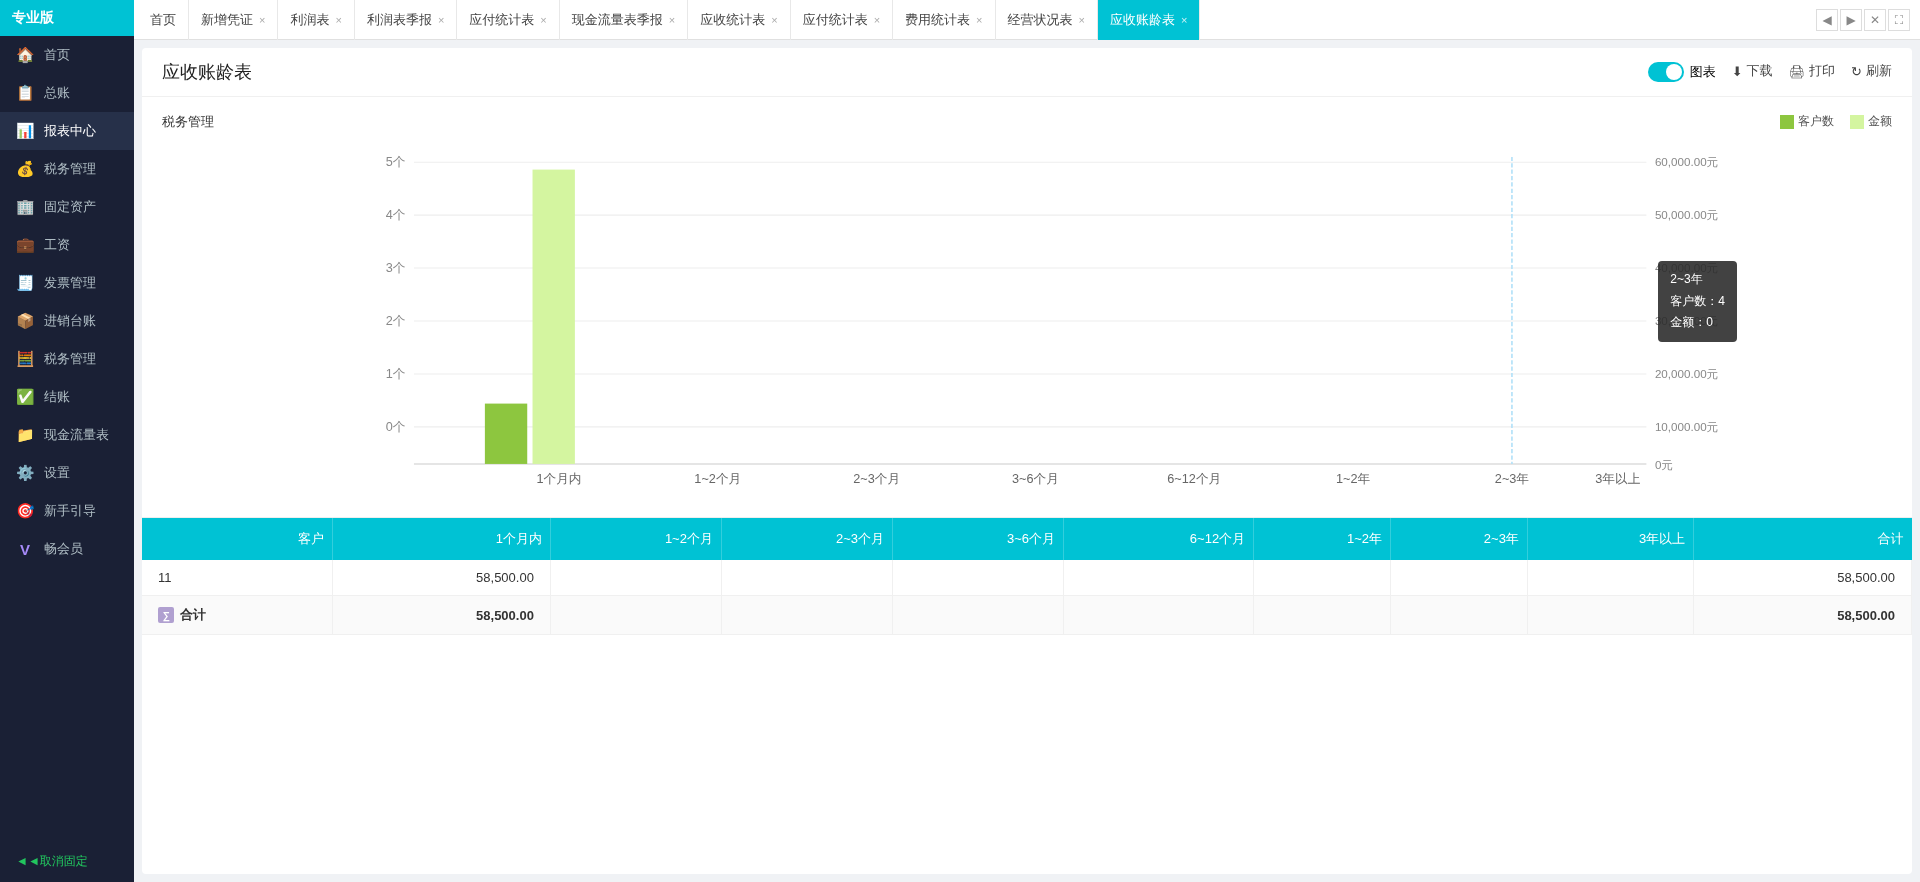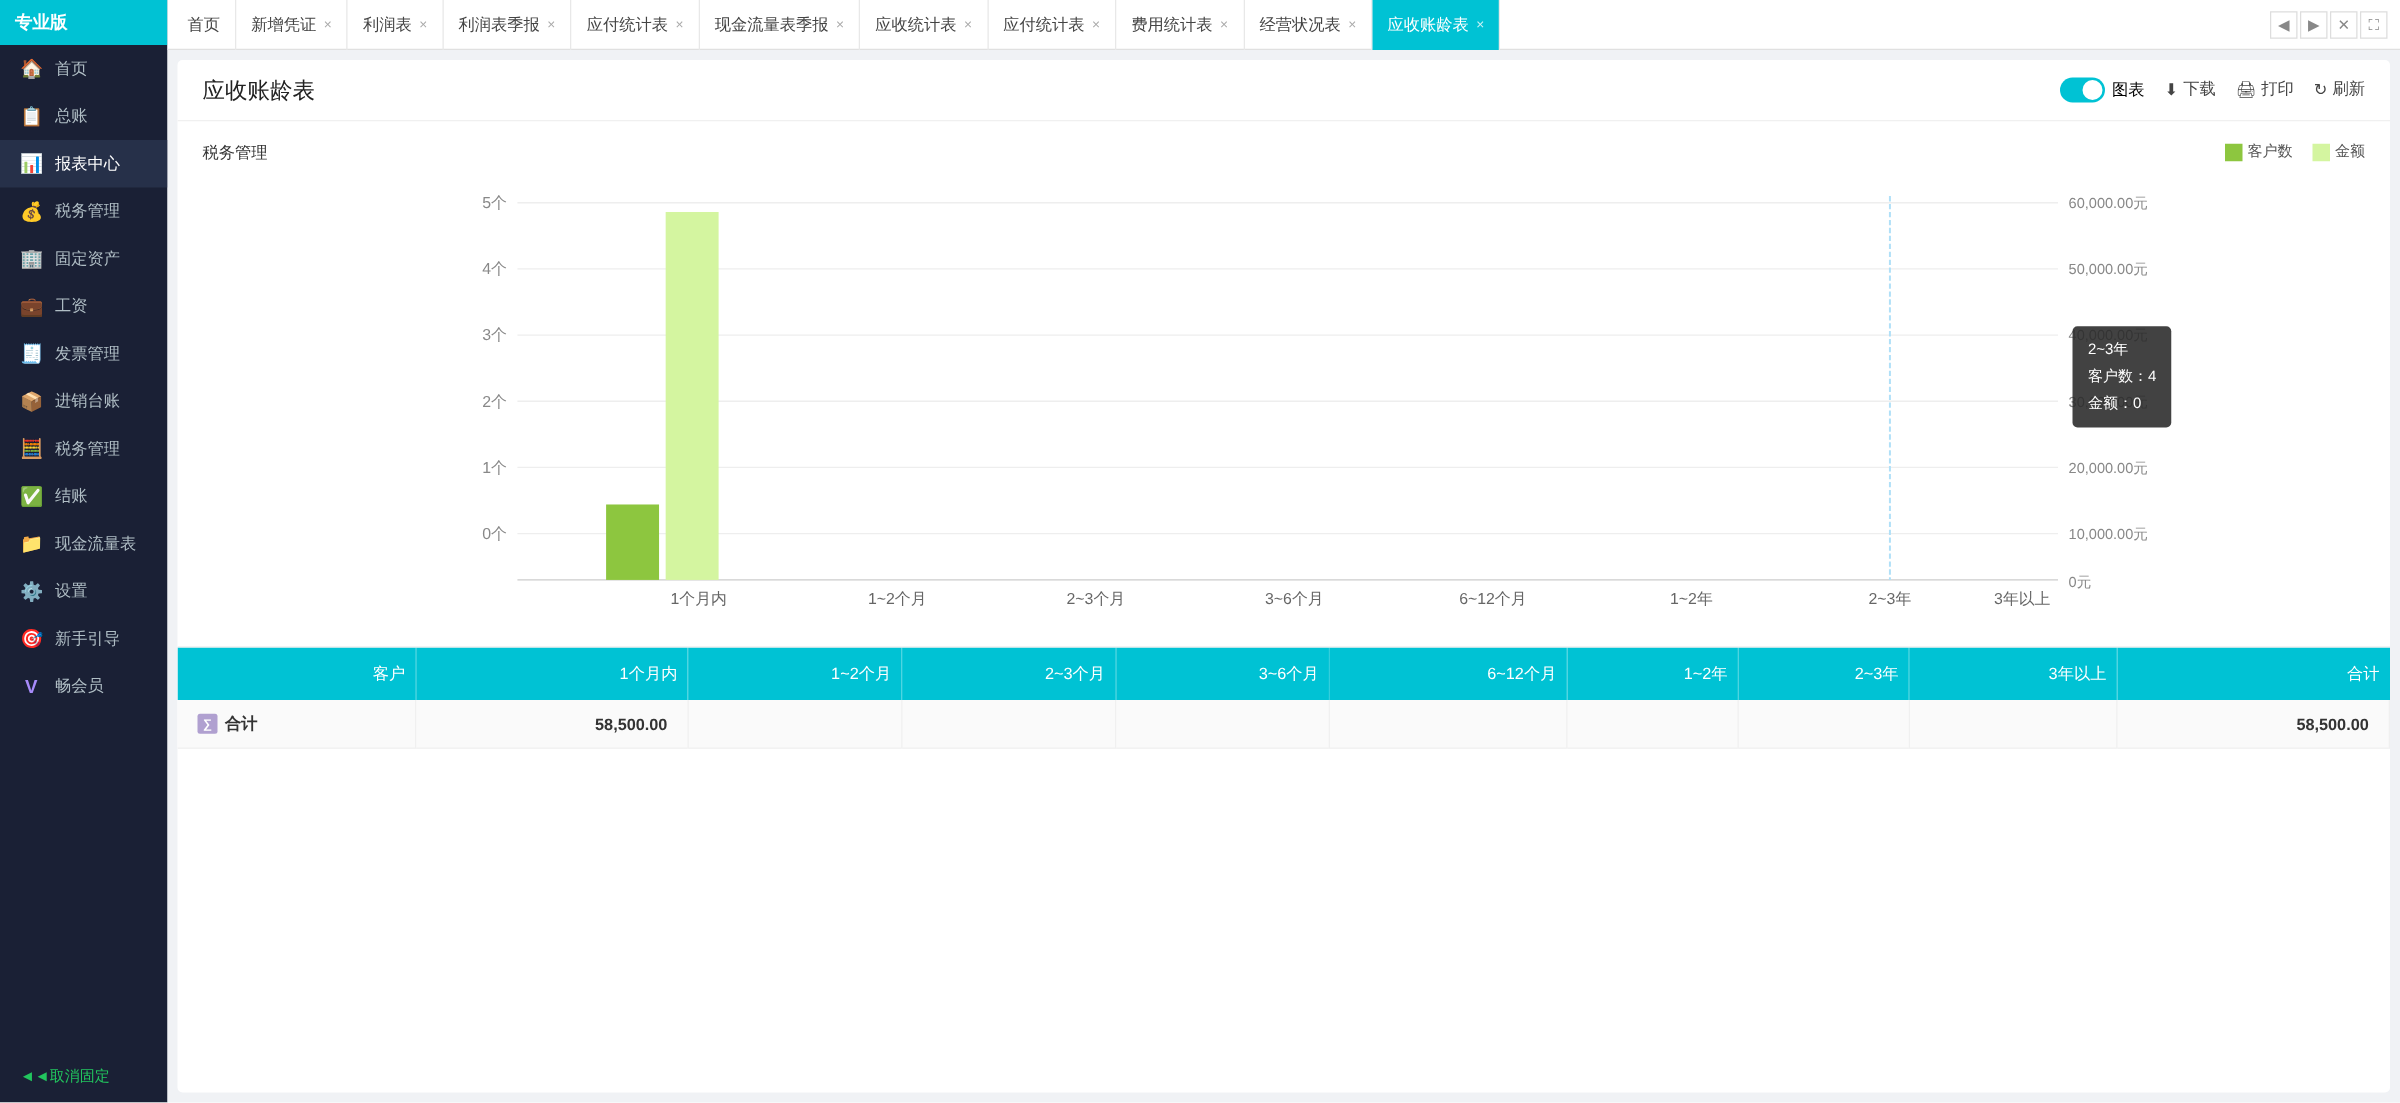--- a/index.html
+++ b/index.html
@@ -491,20 +491,32 @@
             <th>2~3个月</th>
             <th>3~6个月</th>
             <th>6~12个月</th>
             <th>1~2年</th>
             <th>2~3年</th>
             <th>3年以上</th>
             <th>合计</th>
           </tr>
         </thead>
         <tbody>
+          <tr class="table-row">
+            <td>11</td>
+            <td class="amount">58,500.00</td>
+            <td class="amount"></td>
+            <td class="amount"></td>
+            <td class="amount"></td>
+            <td class="amount"></td>
+            <td class="amount"></td>
+            <td class="amount"></td>
+            <td class="amount"></td>
+            <td class="amount">58,500.00</td>
+          </tr>
           <tr class="total-row">
             <td>
               <span class="total-label">
                 <span class="total-icon">∑</span>
                 <span>合计</span>
               </span>
             </td>
             <td class="amount">58,500.00</td>
             <td class="amount"></td>
             <td class="amount"></td>

